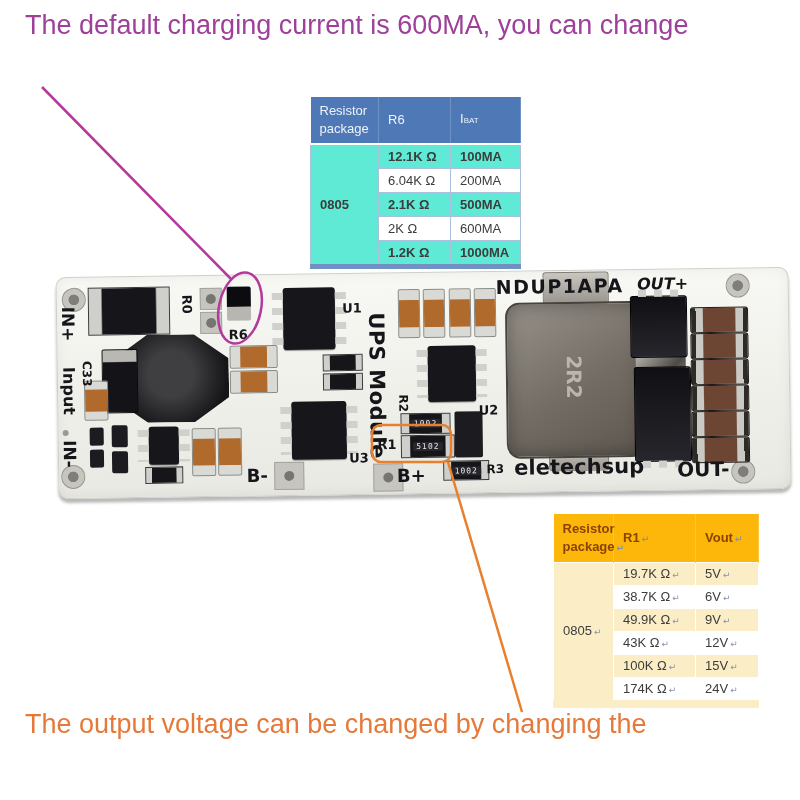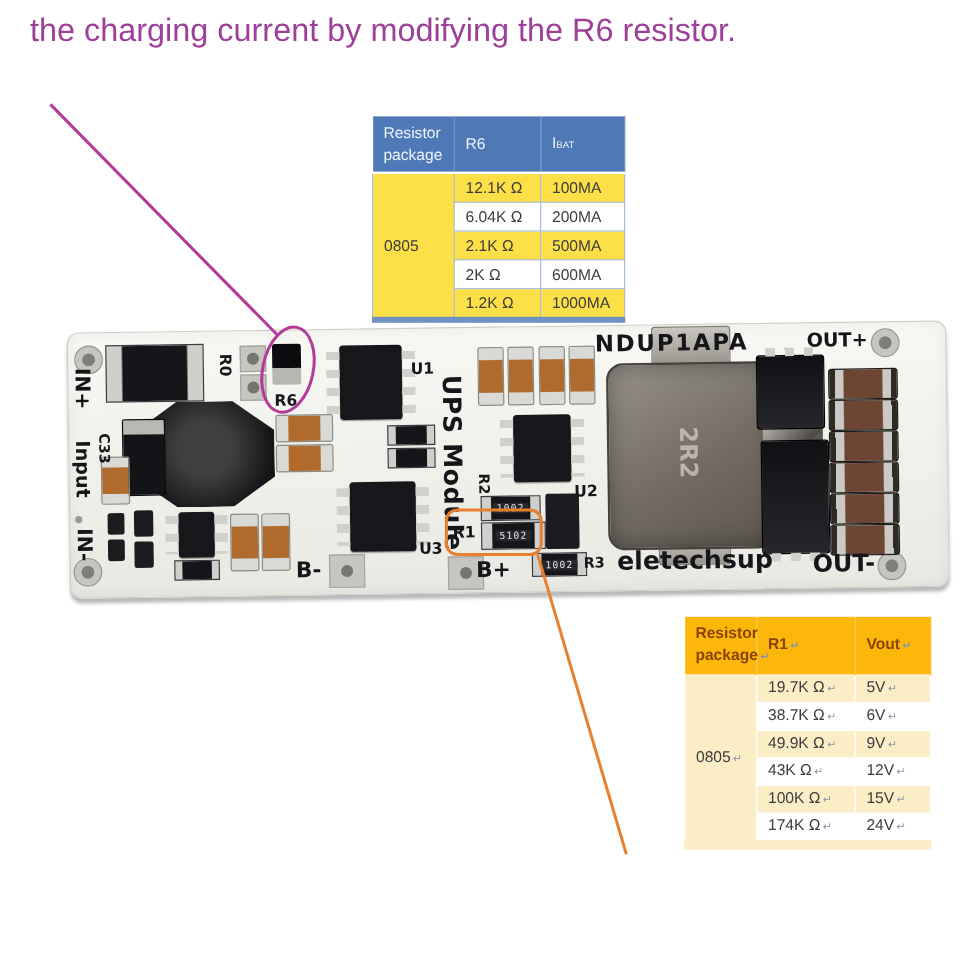--- a/index.html
+++ b/index.html
@@ -11,23 +11,23 @@
   .note{position:absolute;font-size:27px;line-height:39px;white-space:nowrap;}
   .note-purple{color:#9e3f99;left:25px;top:6px;}
   .note-orange{color:#e5793a;left:25px;top:705px;}
 
   
   table.spec{position:absolute;border-collapse:collapse;table-layout:fixed;font-size:13px;color:#3c3c3c;z-index:30;}
   table.spec th, table.spec td{padding:0 0 0 9px;text-align:left;vertical-align:middle;line-height:18px;}
   #charging-table{left:310px;top:97px;width:210px;border-bottom:5px solid #7191c2;}
   #charging-table thead th{background:#4e79b6;color:#eef3fa;font-weight:normal;height:46px;border-right:1px solid #6e92c4;border-bottom:2px solid #ffffff;}
   #charging-table tbody td{height:23px;border:1px solid #aabfdc;}
-  .bg-blue{background:#fde047;}
+  .bg-blue{background:#5eead4;font-weight:bold;}
   .bg-white{background:#ffffff;}
-  #voltage-table{left:570px;top:514px;width:205px;border-bottom:8px solid #fbeec6;}
+  #voltage-table{left:553px;top:514px;width:205px;border-bottom:8px solid #fbeec6;}
   #voltage-table thead th{background:#fcb70a;color:#8a4300;font-weight:bold;height:48px;border-right:1px solid #f9c53e;}
   #voltage-table tbody td{height:22px;border:1px solid #ffffff;}
   .bg-cream{background:#fbeec6;}
   .sub{font-size:8px;letter-spacing:0;}
   .ret{font-size:9px;color:#8494ae;margin-left:2px;font-family:"DejaVu Sans",sans-serif;}
 
   
   .pcb{
     position:absolute;left:57px;top:272px;width:731px;height:220px;z-index:1;
     background:linear-gradient(180deg,#f8f8f4,#e9e9e3);
@@ -79,21 +79,21 @@
   .ind-mark{font-family:"DejaVu Sans",sans-serif;font-weight:bold;color:#c9c2b8;opacity:.85;
         transform:translate(-50%,-50%) rotate(90deg);white-space:nowrap;}
 
   
   #overlay{position:absolute;left:0;top:0;z-index:40;pointer-events:none;}
 </style>
 </head>
 <body>
 
 <div class="note note-purple">
-  <div>the charging current by modifying the R6 resistor.</div>
+  <div>The default charging current is 600MA, you can change</div>
 </div>
 
 <table class="spec" id="charging-table">
   <colgroup>
       <col style="width:68px">
       <col style="width:72px">
       <col style="width:70px">
     </colgroup>
   <thead>
     <tr>
@@ -199,21 +199,21 @@
   <div class="vlbl" style="left:319px;top:112px;font-size:21px;letter-spacing:0.5px;">UPS Module</div>
   <div class="vlbl" style="left:345px;top:130px;font-size:12px;">R2</div>
   <div class="lbl" style="left:300px;top:184px;font-size:13px;">U3</div>
   <div class="lbl" style="left:430px;top:138px;font-size:13px;">U2</div>
   <div class="lbl" style="left:328px;top:171px;font-size:13px;">R1</div>
   <div class="lbl" style="left:198px;top:200px;font-size:18px;">B-</div>
   <div class="lbl" style="left:352px;top:202px;font-size:18px;">B+</div>
   <div class="lbl" style="left:436px;top:197px;font-size:12px;">R3</div>
   <div class="lbl" style="left:520px;top:196px;font-size:21px;">eletechsup</div>
   <div class="lbl" style="left:503px;top:15px;font-size:19px;letter-spacing:1.5px;">NDUP1APA</div>
-  <div class="lbl" style="left:641px;top:14px;font-size:16px;">OUT+</div>
+  <div class="lbl" style="left:606px;top:14px;font-size:16px;font-style:italic;">OUT+</div>
   <div class="lbl" style="left:644px;top:200px;font-size:20px;">OUT-</div>
 </div>
 
 <table class="spec" id="voltage-table">
   <colgroup>
       <col style="width:60px">
       <col style="width:82px">
       <col style="width:63px">
     </colgroup>
   <thead>
@@ -246,20 +246,21 @@
       <td class="bg-cream"><span>15V</span><span class="ret">↵</span></td>
     </tr>
     <tr>
       <td class="bg-white"><span>174K Ω</span><span class="ret">↵</span></td>
       <td class="bg-white"><span>24V</span><span class="ret">↵</span></td>
     </tr>
   </tbody>
 </table>
 
 <div class="note note-orange">
+  <div>The output voltage can be changed by changing the</div>
 </div>
 
 <svg id="overlay" width="800" height="800" viewBox="0 0 800 800">
   <line x1="42" y1="87" x2="232" y2="280" stroke-width="2.5" fill="none" stroke="#b5399b"></line>
   <ellipse cx="240" cy="308" rx="21" ry="36" fill="none" stroke-width="2.5" transform="rotate(12 240 308)" stroke="#b5399b"></ellipse>
   <rect x="372" y="425" width="79" height="37" rx="9" fill="none" stroke-width="2.5" stroke="#e8802d"></rect>
   <line x1="448" y1="462" x2="522" y2="712" stroke-width="2.5" fill="none" stroke="#e8802d"></line>
 </svg>
 
 </body></html>

